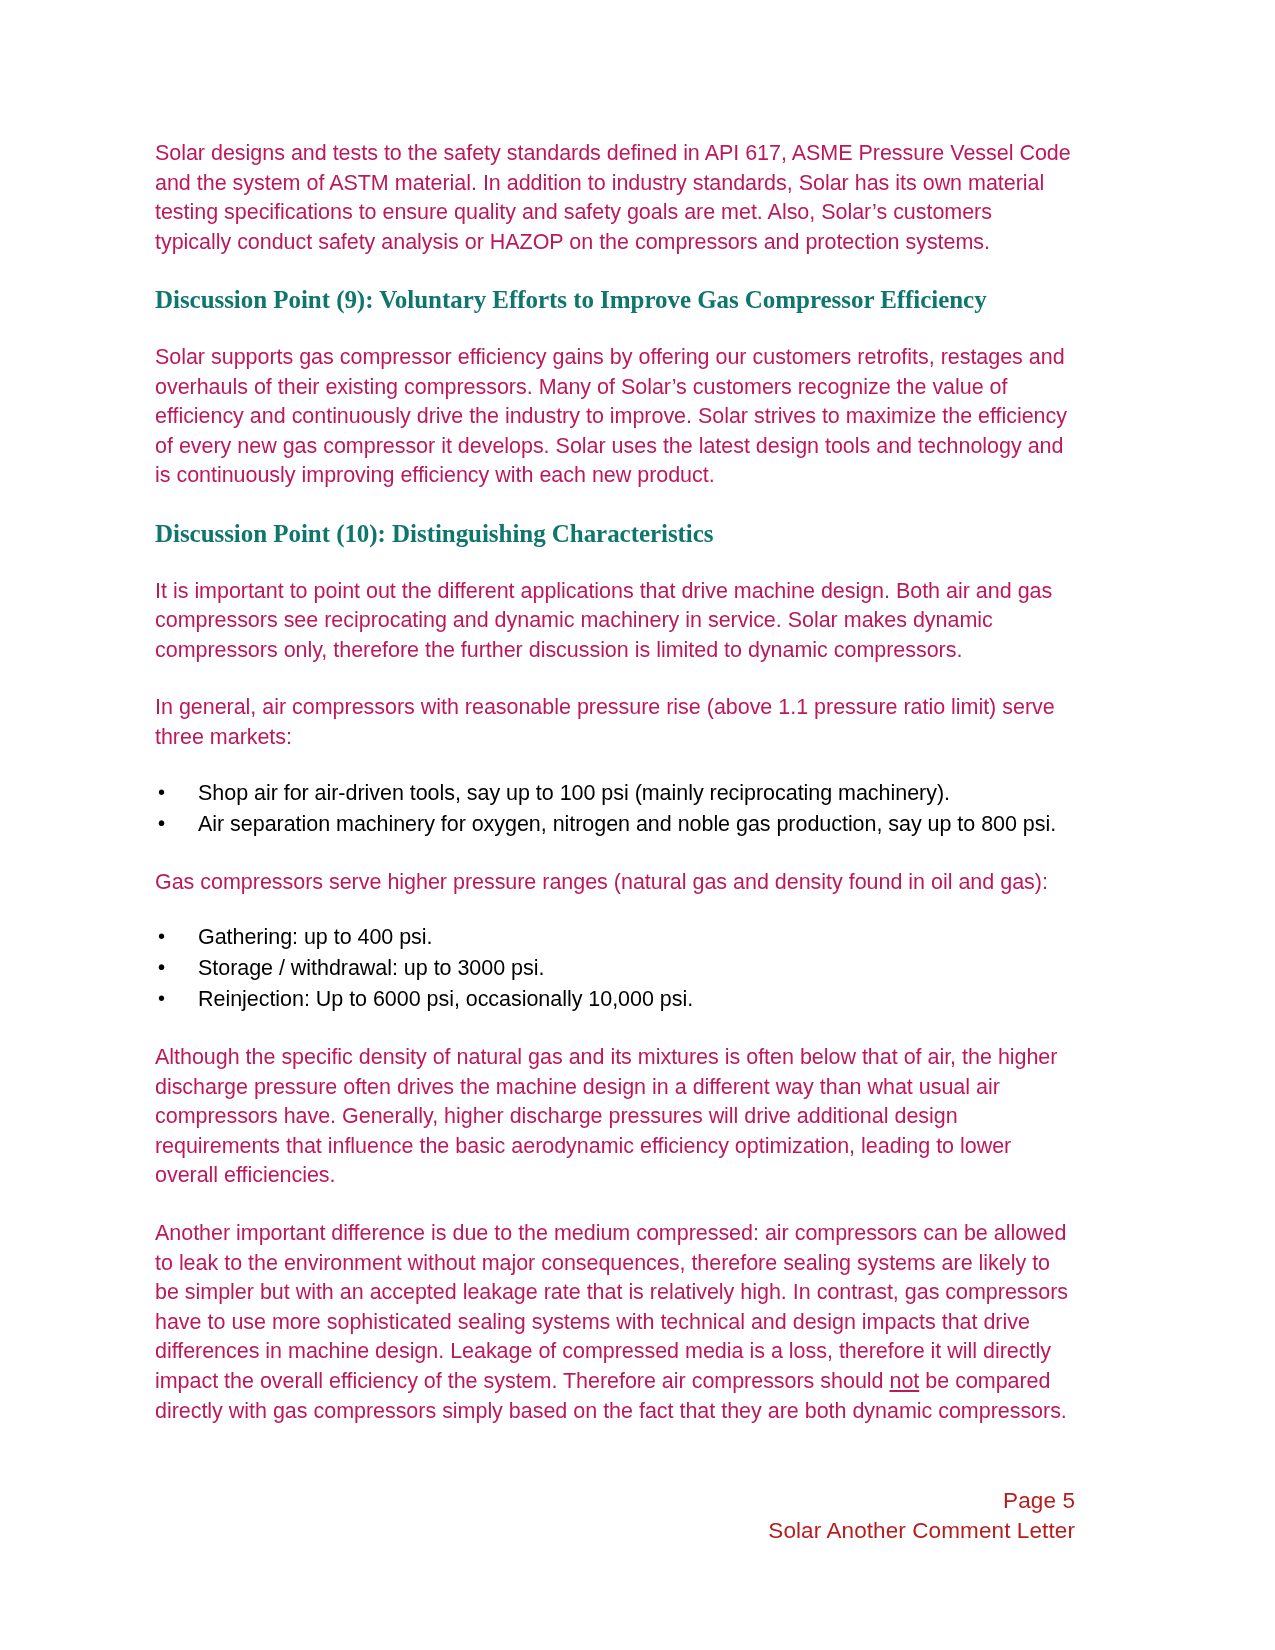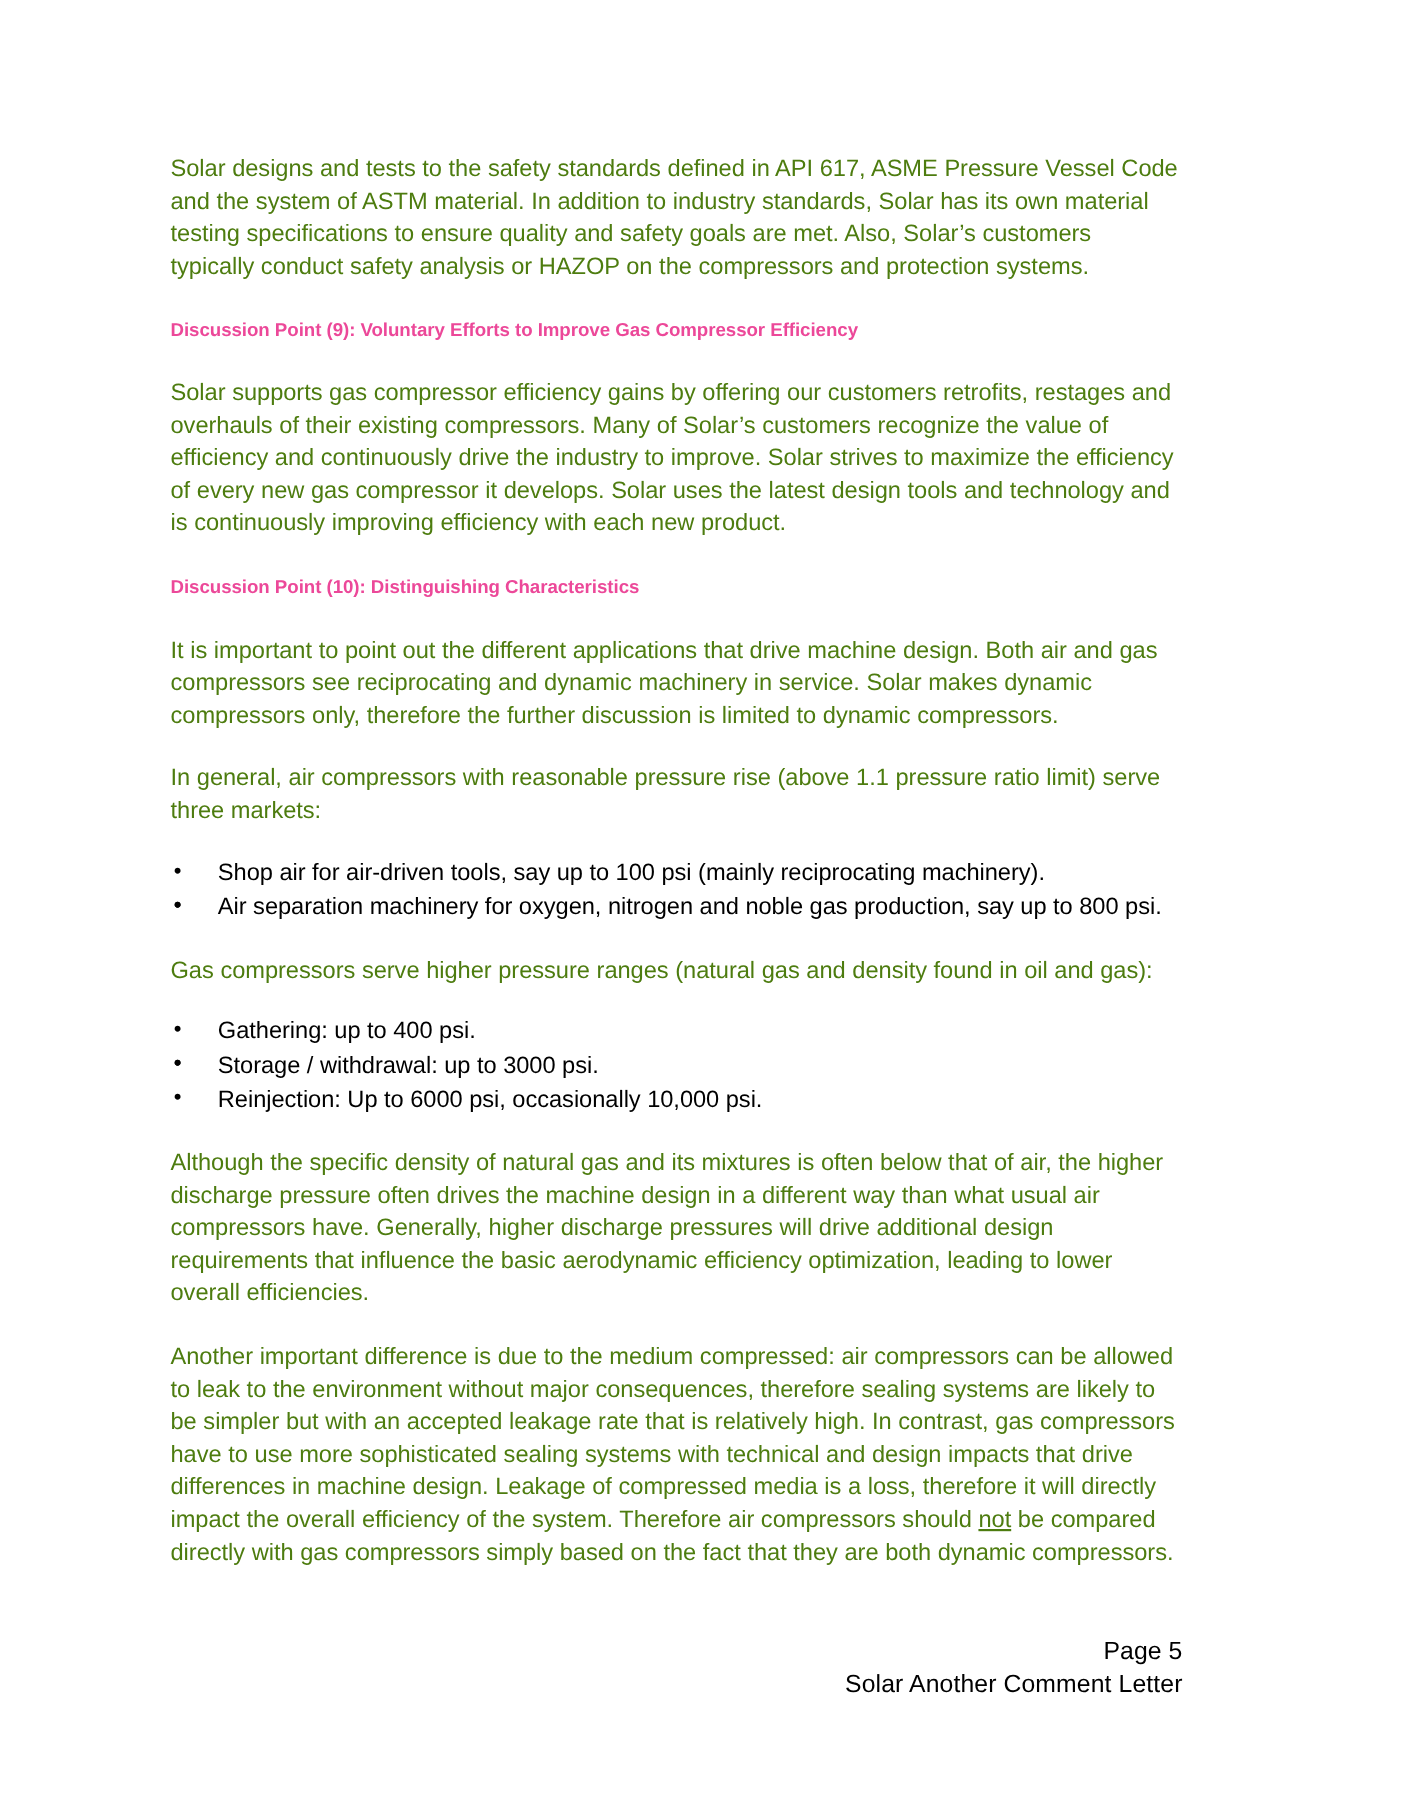--- a/index.html
+++ b/index.html
@@ -23,37 +23,37 @@
     position: absolute;
     left: 155px;
     top: 139px;
     width: 918px;
   }
 
   .para {
     font-family: "Liberation Sans", sans-serif;
     font-size: 21.5px;
     line-height: 29.6px;
-    color: #4d7c0f;
+    color: #be185d;
     margin: 0 0 28px 0;
     text-align: left;
     letter-spacing: -0.04px;
     word-spacing: 0.1px;
   }
 
   .para.tight {
     margin-bottom: 25px;
   }
 
   .heading {
-    font-family: Liberation Sans, sans-serif;
-    font-size: 17px;
+    font-family: Liberation Serif, serif;
+    font-size: 25px;
     line-height: 29.6px;
     font-weight: bold;
-    color: #ec4899;
+    color: #0f766e;
     margin: 0 0 28px 0;
     letter-spacing: -0.05px;
   }
 
   ul.bullets {
     list-style: none;
     margin: 0 0 28px 0;
     padding: 0;
   }
 
@@ -84,21 +84,21 @@
     right: 200px;
     bottom: 104px;
     width: 880px;
     text-align: right;
   }
 
   .footer-line {
     font-family: "Liberation Sans", sans-serif;
     font-size: 22.5px;
     line-height: 30px;
-    color: #000000;
+    color: #b91c1c;
     letter-spacing: 0.1px;
   }
 </style>
 </head>
 <body>
 
 <div class="page">
 
   <div class="content">
 

